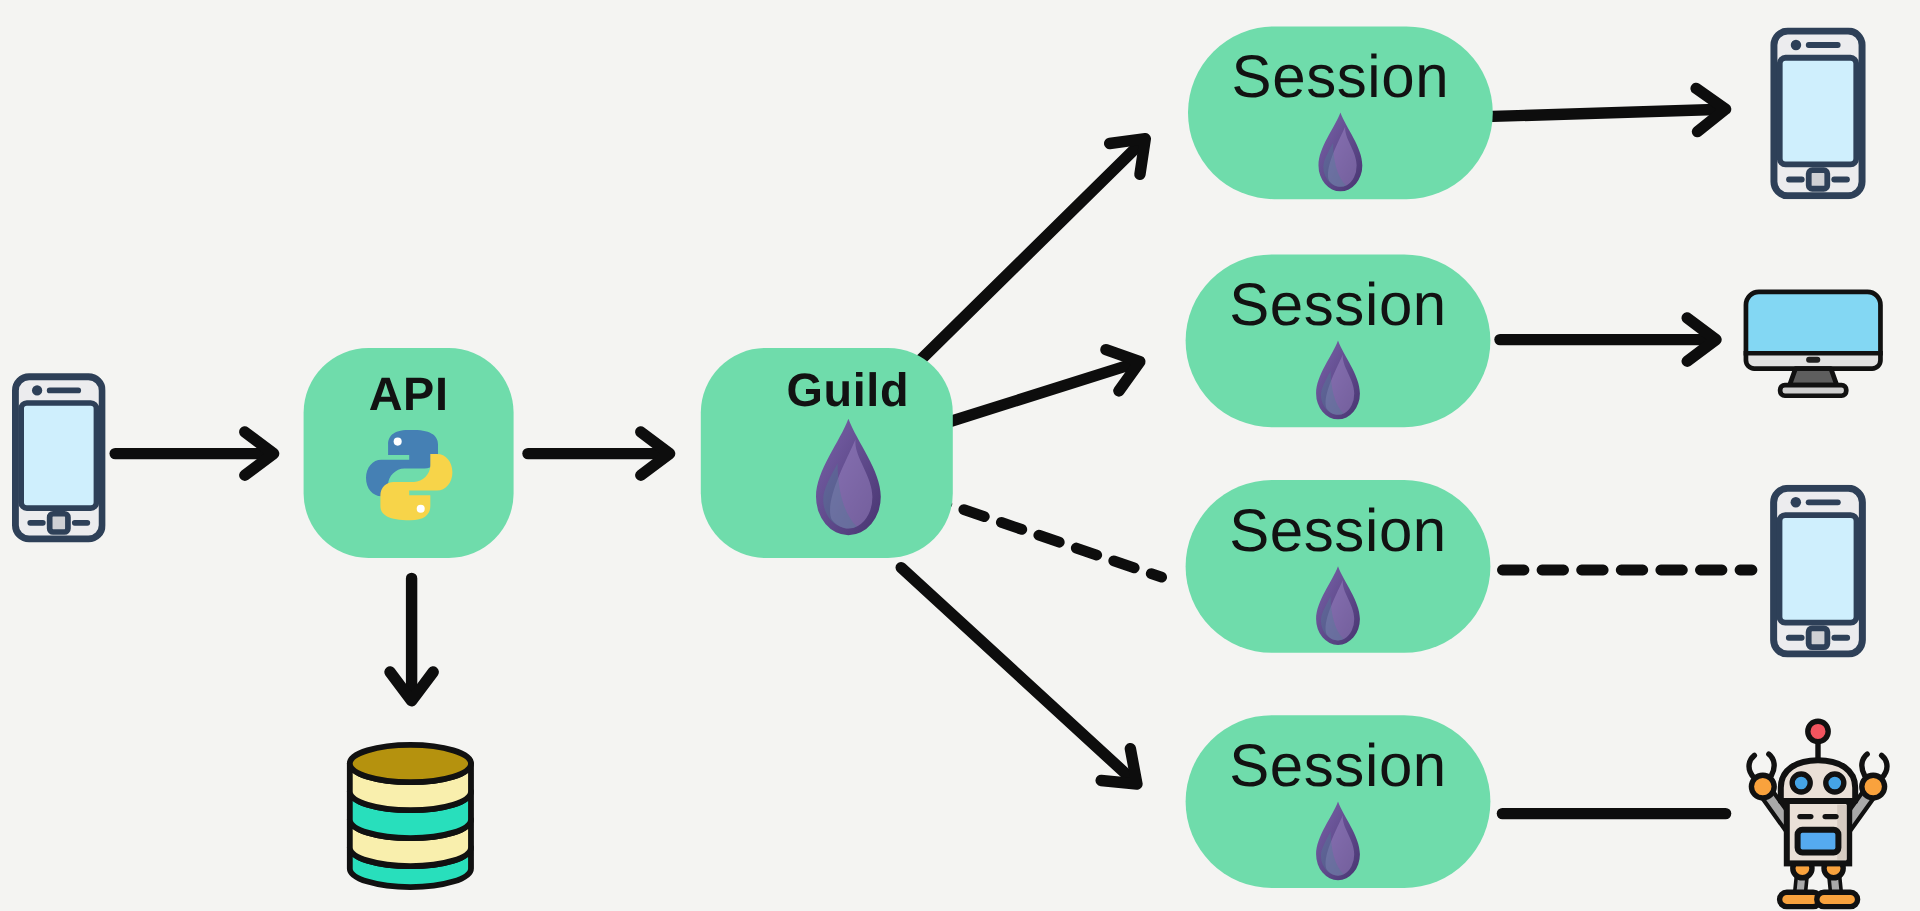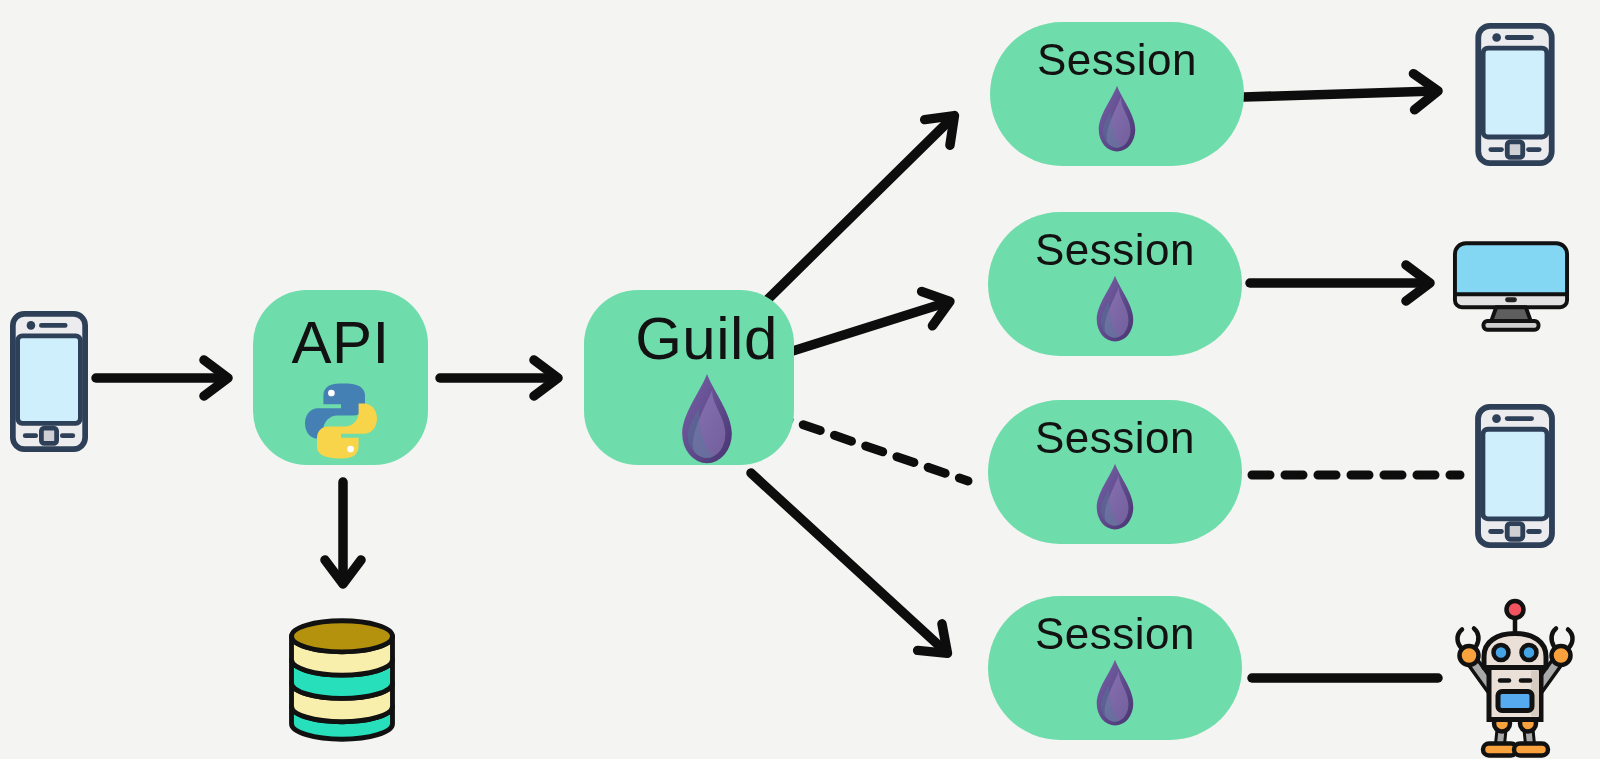--- a/index.html
+++ b/index.html
@@ -17,22 +17,22 @@
   .edge-head   { fill:none; stroke: var(--line-black, #0d0d0d); stroke-width:9.5; stroke-linecap:round; stroke-linejoin:round; }
 
   .node {
     position:absolute; z-index:2;
     background: var(--node-green, #6fdcab);
     display:flex; flex-direction:column; align-items:center;
     color: var(--label-black, #121212);
   }
   .square { width:175px; height:175px; border-radius:54px; }
   .pill   { width:254px; height:144px; border-radius:72px; }
-  .square .label { font-size:60px; font-weight:400; margin-top:14px; letter-spacing:0.5px; }
-  .pill   .label { font-size:44px; font-weight:500; margin-top:13px; letter-spacing:0.5px; }
+  .square .label { font-size:39px; font-weight:700; margin-top:14px; letter-spacing:0.5px; }
+  .pill   .label { font-size:50px; font-weight:500; margin-top:13px; letter-spacing:0.5px; }
   .square.api  .label { margin-top:18px; }
   .icon { display:block; }
   .device { position:absolute; z-index:2; }
 </style>
 </head>
 <body>
 
 <div class="canvas">
 
   <svg width="0" height="0" style="position:absolute" aria-hidden="true">

